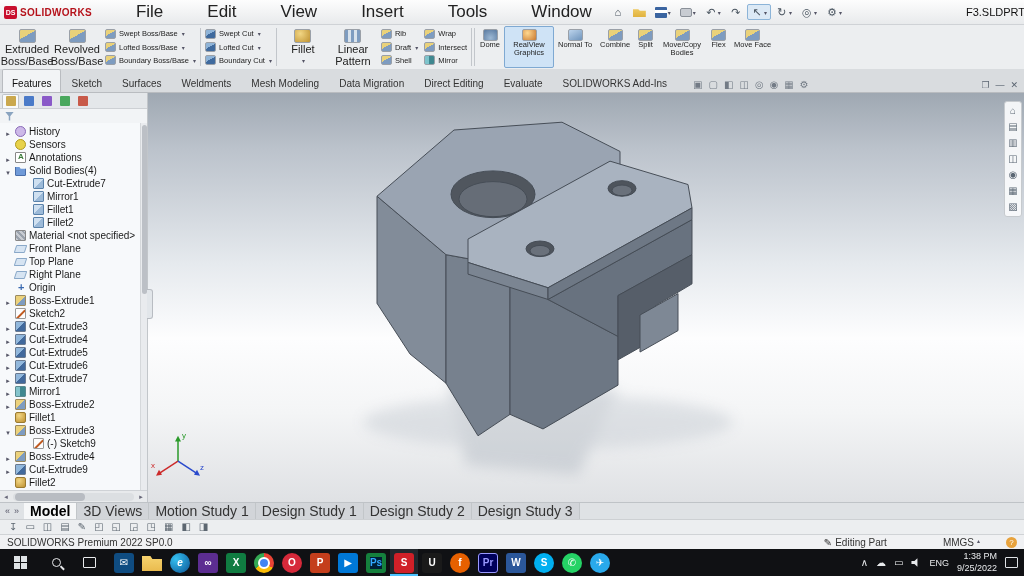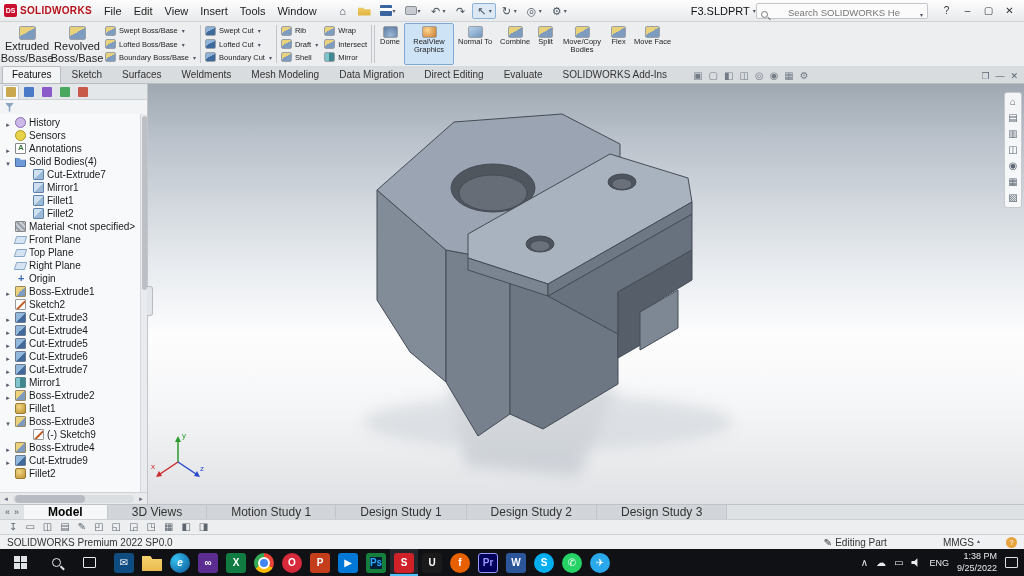--- a/index.html
+++ b/index.html
@@ -5,21 +5,21 @@
 *{box-sizing:border-box;margin:0;padding:0;font-family:"Liberation Sans","DejaVu Sans",sans-serif;user-select:none;}
 html,body{width:1024px;height:576px;overflow:hidden;}
 .app{width:1024px;height:576px;display:flex;flex-direction:column;background:#e9ebee;color:#222;font-size:11px;}
 
 
 .titlebar{flex:0 0 22px;display:flex;align-items:center;background:linear-gradient(#fdfdfd,#e8eaec);border-bottom:1px solid #cfd2d6;padding:0 4px;}
 .logo{display:flex;align-items:center;gap:3px;margin-right:6px;}
 .logo-mark{width:13px;height:13px;background:#c8102e;border-radius:2px;color:#fff;font-size:7px;font-weight:bold;display:flex;align-items:center;justify-content:center;}
 .logo-text{color:#b5121b;font-weight:bold;font-size:10px;letter-spacing:.3px;}
 .menus{display:flex;}
-.menu{padding:2px 6px;font-size:11px;color:#222;}
+.menu{padding:2px 6px;font-size:17px;color:#222;margin-left:32px;}
 .qat{display:flex;align-items:center;gap:1px;margin-left:10px;}
 .qbtn{display:flex;align-items:center;padding:1px 3px;border:1px solid transparent;border-radius:2px;color:#4a5560;}
 .qbtn.active{background:#dce9f5;border-color:#8cb4d8;}
 .qicon{display:inline-flex;align-items:center;justify-content:center;min-width:12px;height:12px;font-size:11px;line-height:12px;color:#4a5560;}
 .qbtn[data-icon="open"] .qicon{background:linear-gradient(#f2cf6a,#e0b23e);clip-path:polygon(0 22%,42% 22%,54% 38%,100% 38%,100% 100%,0 100%);width:13px;height:10px;}
 .qbtn[data-icon="save"] .qicon{background:linear-gradient(180deg,#3a64a0 0 30%,#ffffff 30% 58%,#3a64a0 58%);width:11px;height:11px;border-radius:1px;}
 .qbtn[data-icon="print"] .qicon{background:#c8ccd2;width:12px;height:9px;border:1px solid #8a9098;border-radius:2px;}
 .caret-after::after{content:"▾";font-size:6px;color:#556;margin-left:1px;}
 .doc-title{margin-left:120px;display:flex;align-items:center;gap:3px;font-size:11px;color:#111;white-space:nowrap;}
 .doc-title::after{content:"▾";font-size:6px;color:#556;}
@@ -52,21 +52,21 @@
 [data-icon="pattern"] .ricon{background:repeating-linear-gradient(90deg,#7e9cc0 0 3px,#d8e2ec 3px 6px);}
 [data-icon="mirror"] .ricon{background:linear-gradient(90deg,#7ec4cc 50%,#3f8890 50%);}
 [data-icon="reference"] .ricon,[data-icon="normal-to"] .ricon{background:linear-gradient(150deg,#bcd4ec,#6f94bc);}
 [data-icon="curves"] .ricon{background:linear-gradient(150deg,#d0dce8,#8098b4);}
 [data-icon="instant3d"] .ricon{background:linear-gradient(150deg,#f0e0a0,#6f94bc);}
 [data-icon="realview"] .ricon{background:radial-gradient(circle at 35% 30%,#ffd890,#c87830);}
 [data-icon="dome"] .ricon{background:radial-gradient(circle at 50% 80%,#9cb8d4,#5a7aa0);}
 
 
 .tabrow{flex:0 0 18px;background:#d9dcdf;display:flex;align-items:flex-end;padding-left:2px;border-bottom:1px solid #b9bcc0;}
-.cmtab{padding:2px 9px 3px;font-size:10px;color:#333;border:1px solid transparent;border-bottom:none;white-space:nowrap;}
+.cmtab{padding:8px 9px 3px;font-size:10px;color:#333;border:1px solid transparent;border-bottom:none;white-space:nowrap;}
 .cmtab.active{background:#f2f4f6;border-color:#b9bcc0;border-radius:2px 2px 0 0;color:#111;}
 .hud{display:flex;align-items:center;gap:6px;margin-left:16px;padding-bottom:2px;opacity:.8;}
 .hicon{font-size:10px;color:#5a6470;}
 .tab-right{margin-left:auto;display:flex;gap:6px;align-items:center;padding:0 6px 2px;}
 .pc-icon{font-size:9px;color:#5a6470;}
 
 
 .content{flex:1 1 auto;display:flex;min-height:0;position:relative;}
 
 
@@ -113,21 +113,21 @@
 
 
 .viewport{flex:1 1 auto;position:relative;min-width:0;background:linear-gradient(180deg,#9fa8b2 0%,#bcc3cc 14%,#e6eaee 42%,#fdfdfe 60%,#f4f5f6 78%,#dfe1e4 100%);}
 .viewport svg{position:absolute;inset:0;width:100%;height:100%;display:block;}
 .taskpane{position:absolute;top:8px;right:2px;width:18px;background:rgba(250,251,252,.92);border:1px solid #c6cace;border-radius:3px;display:flex;flex-direction:column;align-items:center;padding:4px 0;gap:6px;z-index:5;}
 .tpicon{font-size:10px;color:#5a6673;line-height:1;}
 
 
 .modeltabs{flex:0 0 15px;background:#dfe2e5;border-top:1px solid #bfc3c7;display:flex;align-items:stretch;}
 .mt-nav{display:flex;align-items:center;gap:4px;padding:0 5px;font-size:9px;color:#556;}
-.mtab{display:flex;align-items:center;padding:0 24px;font-size:12px;color:#333;background:#d2d5d9;border-right:1px solid #c2c6c9;white-space:nowrap;}
+.mtab{display:flex;align-items:center;padding:0 6px;font-size:14px;color:#333;background:#d2d5d9;border-right:1px solid #c2c6c9;white-space:nowrap;}
 .mtab.active{background:#f6f7f8;font-weight:bold;color:#000;}
 
 
 .quickbar{flex:0 0 15px;background:#eceef0;border-top:1px solid #cdd0d3;display:flex;align-items:center;gap:8px;padding:0 9px;}
 .qkicon{font-size:10px;color:#5c6670;line-height:1;}
 
 
 .statusbar{flex:0 0 15px;background:#f0f1f3;border-top:1px solid #d0d3d6;display:flex;align-items:center;font-size:10px;color:#333;padding:0 7px;}
 .sb-right{margin-left:auto;display:flex;align-items:center;}
 .sb-edit{display:flex;align-items:center;gap:3px;margin-right:56px;}
@@ -263,20 +263,30 @@
         <div class="rbtn-sm caret-after" data-icon="loft-cut">
           <span class="ricon"></span>
           <span class="lbl">Lofted Cut</span>
         </div>
         <div class="rbtn-sm caret-after" data-icon="boundary-cut">
           <span class="ricon"></span>
           <span class="lbl">Boundary Cut</span>
         </div>
     </div>
     <div class="rsep"></div>
+    <div class="rgroup">
+      <div class="rbtn-lg caret-after" data-icon="fillet">
+          <span class="ricon"></span>
+          <span class="lbl">Fillet</span>
+        </div>
+        <div class="rbtn-lg caret-after" data-icon="pattern">
+          <span class="ricon"></span>
+          <span class="lbl">Linear Pattern</span>
+        </div>
+    </div>
     <div class="rcol">
       <div class="rbtn-sm" data-icon="rib">
           <span class="ricon"></span>
           <span class="lbl">Rib</span>
         </div>
         <div class="rbtn-sm caret-after" data-icon="draft">
           <span class="ricon"></span>
           <span class="lbl">Draft</span>
         </div>
         <div class="rbtn-sm" data-icon="shell">

